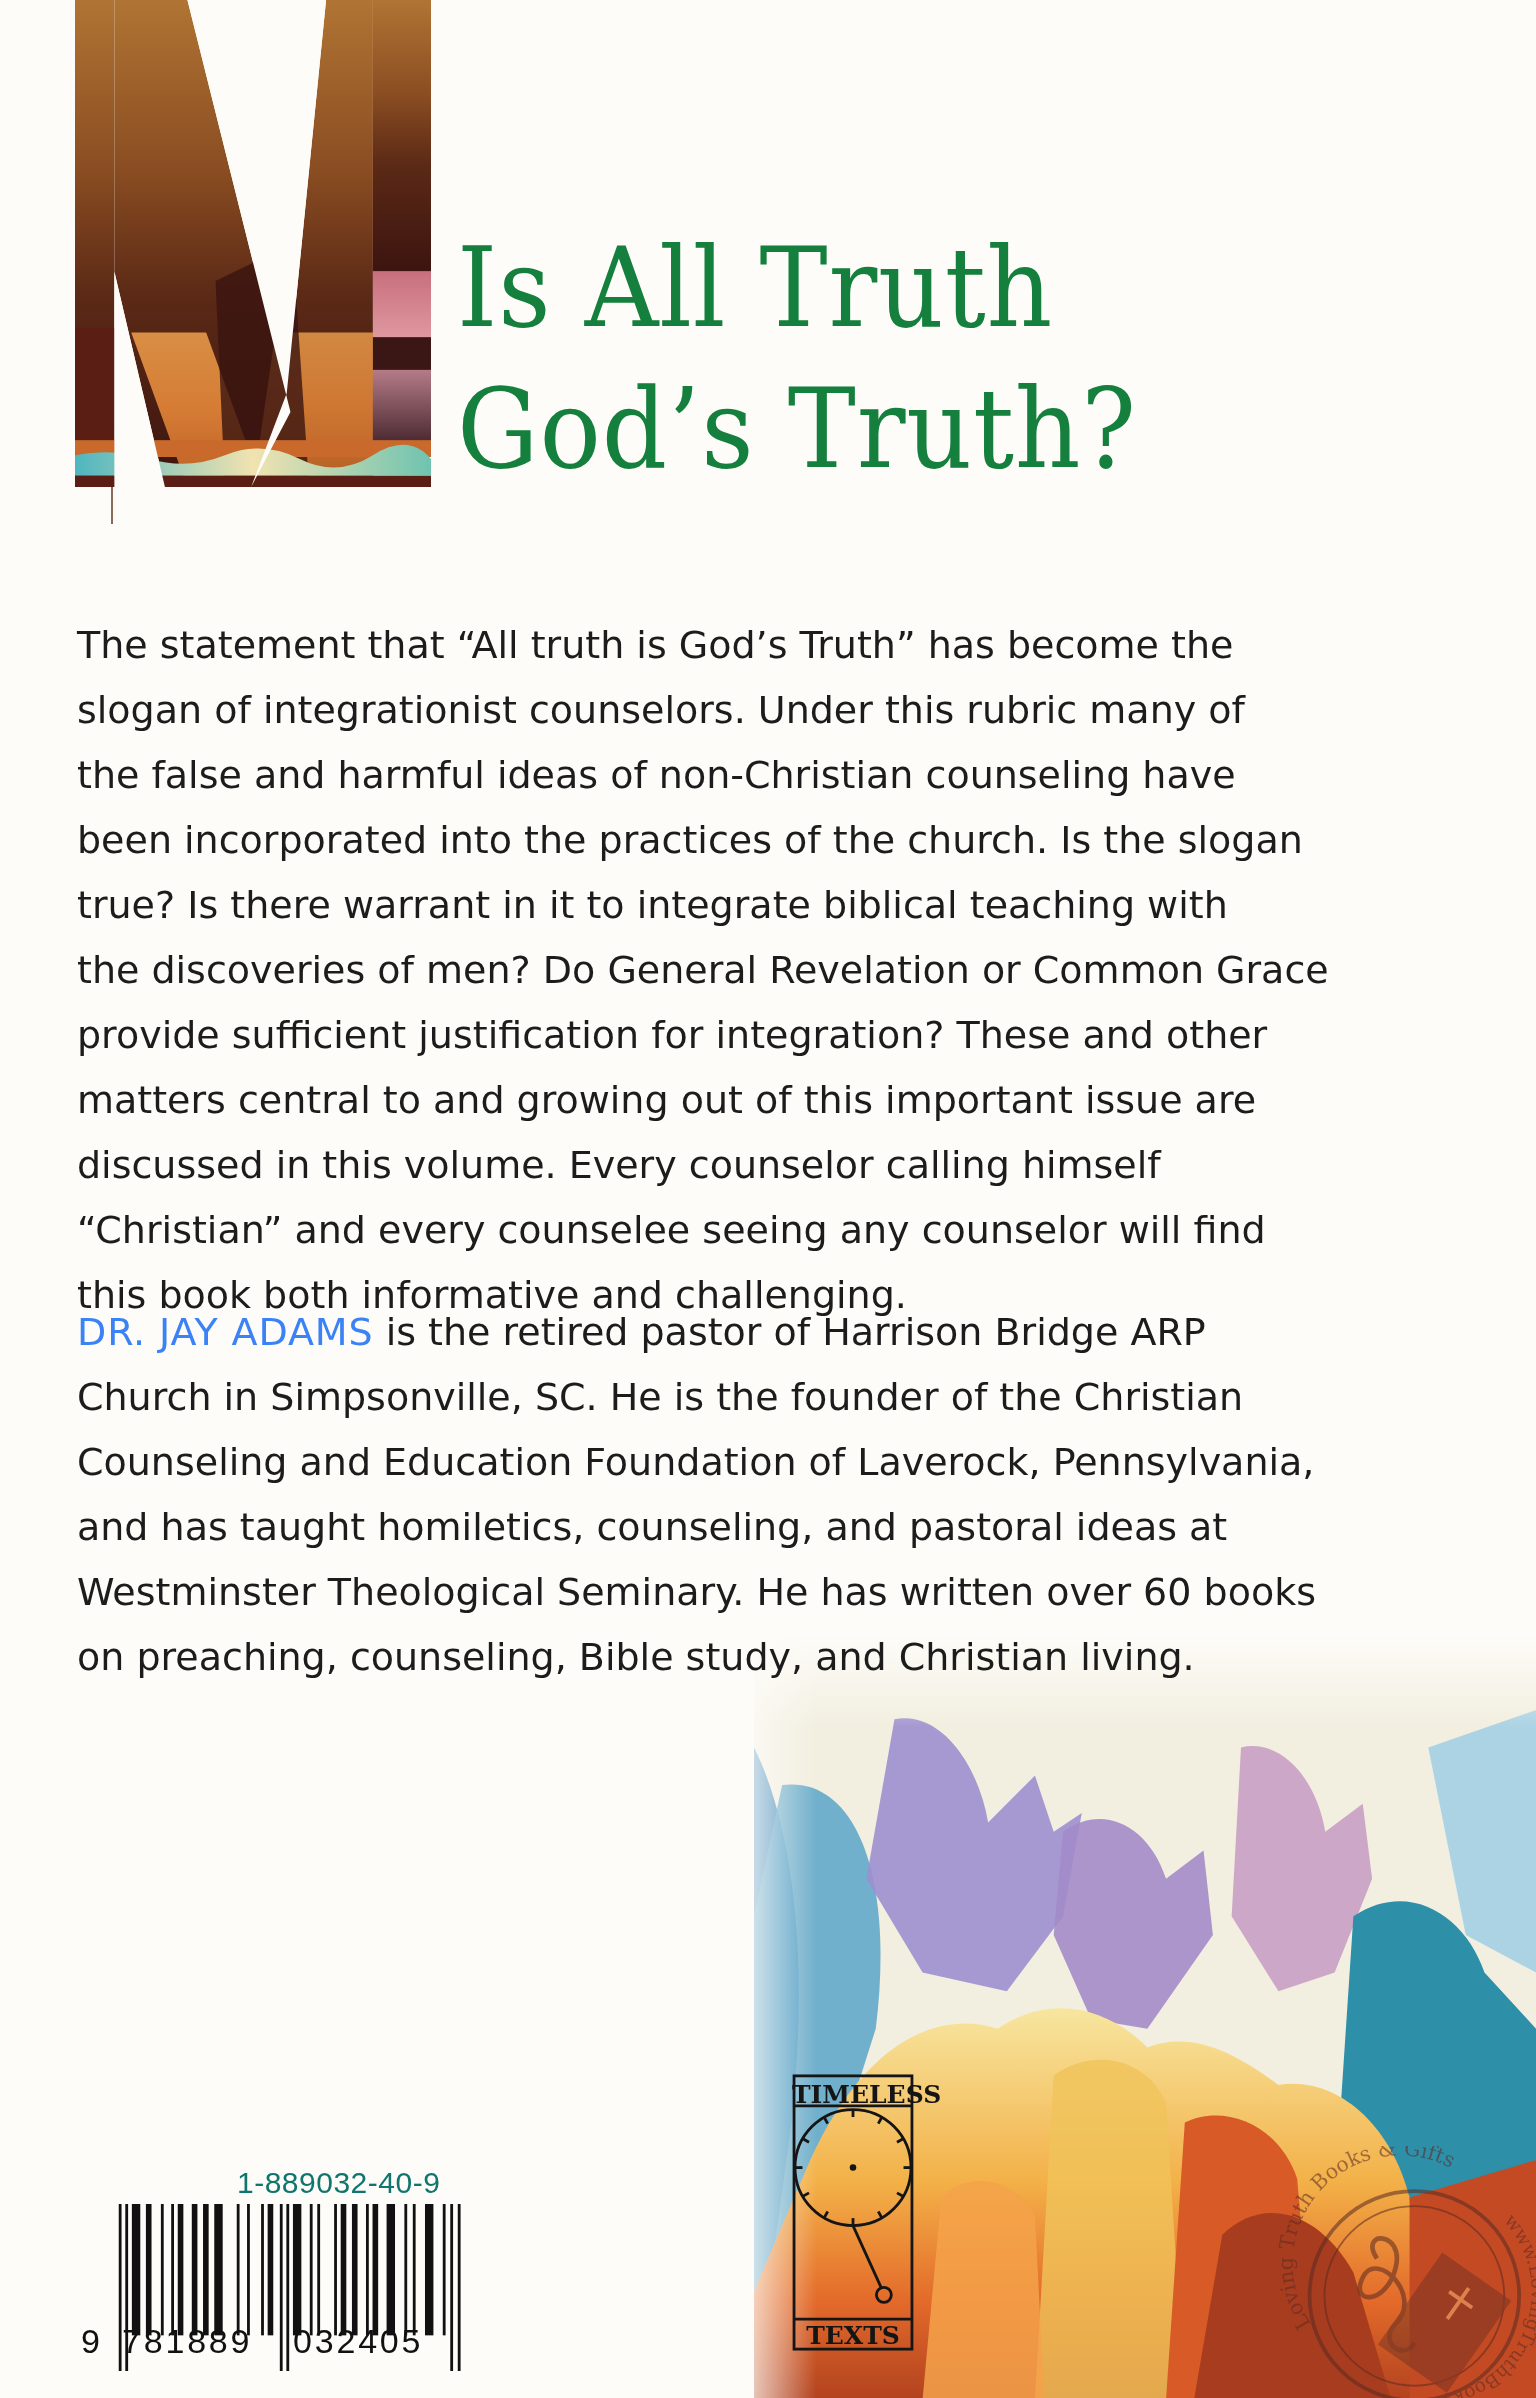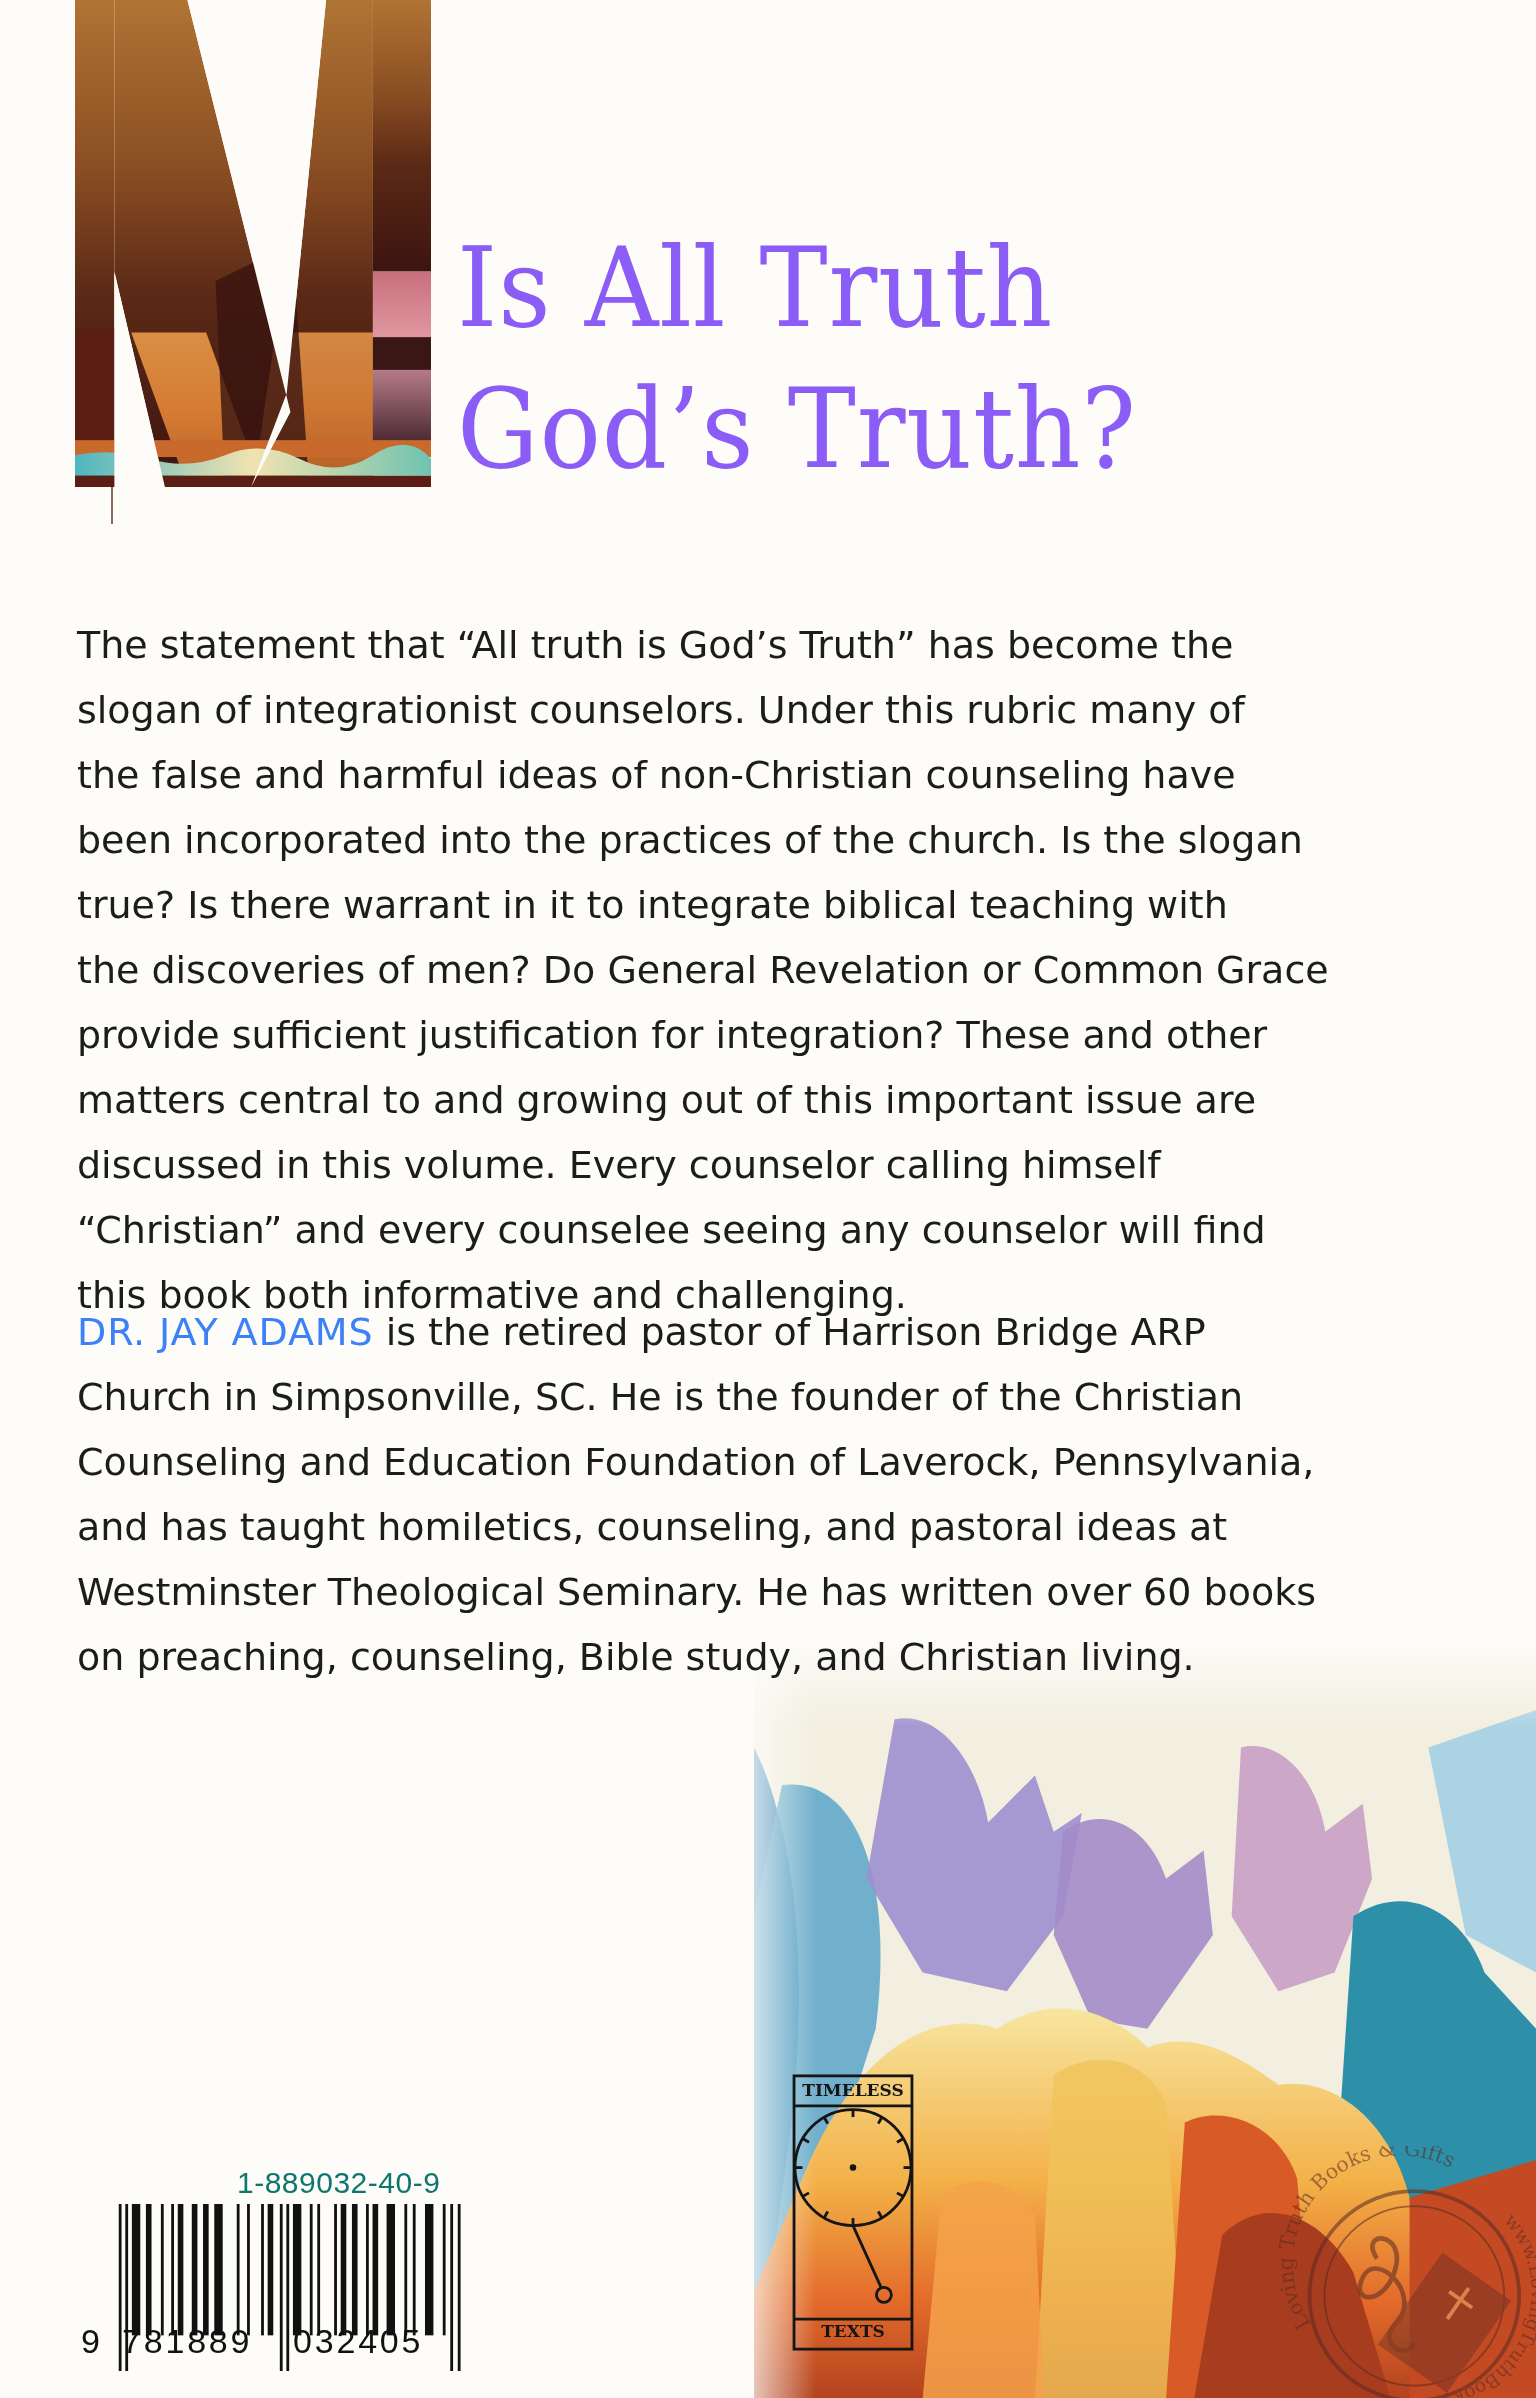--- a/index.html
+++ b/index.html
@@ -8,38 +8,38 @@
     background:#fdfcf8;
     font-family:"DejaVu Sans", sans-serif;
     color:#1a1a1a;
   }
   
   .m-logo { position:absolute; left:75px; top:0; width:356px; height:487px; }
   .m-logo svg { width:100%; height:100%; display:block; }
   .m-tick { position:absolute; left:111px; top:487px; width:1.9px; height:37px; background:#8a6a5a; }
 
   
-  .title { position:absolute; left:457px; top:217px; font-family:"DejaVu Serif", serif; font-weight:400; color:#8b5cf6; }
+  .title { position:absolute; left:457px; top:217px; font-family:"DejaVu Serif", serif; font-weight:400; color:#15803d; }
   .title-line { display:block; font-size:111px; line-height:141px; letter-spacing:0.9px; white-space:nowrap; transform:scaleX(0.92); transform-origin:left center; }
 
   
   .blurb, .bio { position:absolute; left:77px; width:1293px; font-size:38px; line-height:58px; color:#1c1c1c; }
   .blurb { top:609px; }
   .bio { top:1296px; }
   .line { display:block; white-space:nowrap;margin-top:7px; }
   .author { color:#3b82f6; letter-spacing:0.9px; }
 
   
   .art { position:absolute; left:754px; top:1635px; width:782px; height:764px; overflow:hidden; }
   .art svg { width:100%; height:100%; display:block; }
 
   
   .publisher { position:absolute; left:792px; top:2074px; width:122px; height:277px; }
   .publisher svg { width:100%; height:100%; display:block; }
-  .pub-label { position:absolute; left:0; width:122px; text-align:center; font-family:"DejaVu Serif", serif; font-weight:700; color:#151515; font-size:17px; letter-spacing:0px; }
+  .pub-label { position:absolute; left:0; width:122px; text-align:center; font-family:"DejaVu Serif", serif; font-weight:700; color:#151515; font-size:25px; letter-spacing:0px; }
   .pub-top { top:5.6px; }
   .pub-bottom { top:247px; }
 
   
   .watermark { position:absolute; left:1274px; top:2146px; width:262px; height:253px; opacity:0.55; }
   .watermark svg { width:100%; height:100%; display:block; }
 
   
   .isbn { position:absolute; left:237px; top:2166px; font-family:"Liberation Sans", sans-serif; font-size:30px; color:#0f766e; letter-spacing:0.5px; }
   .barcode { position:absolute; left:115px; top:2204px; width:354px; height:167px; }

